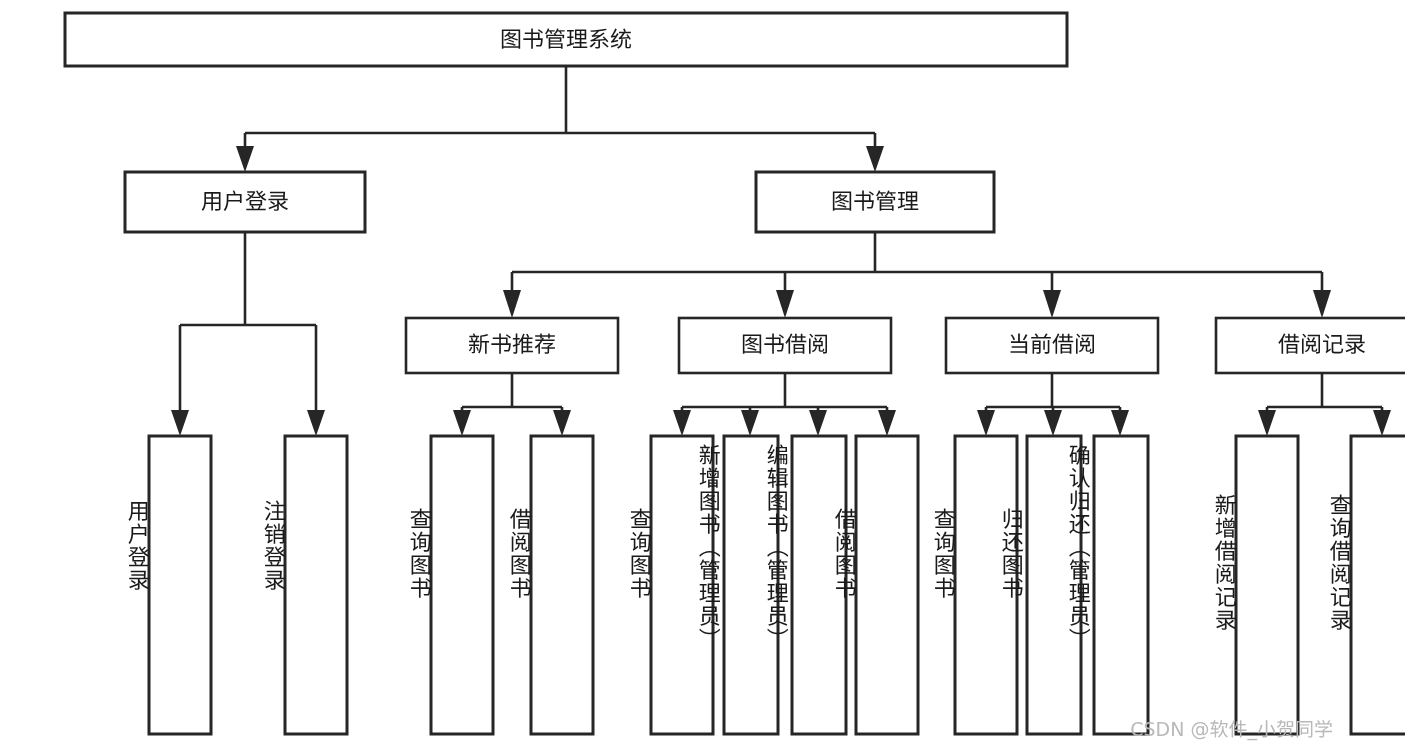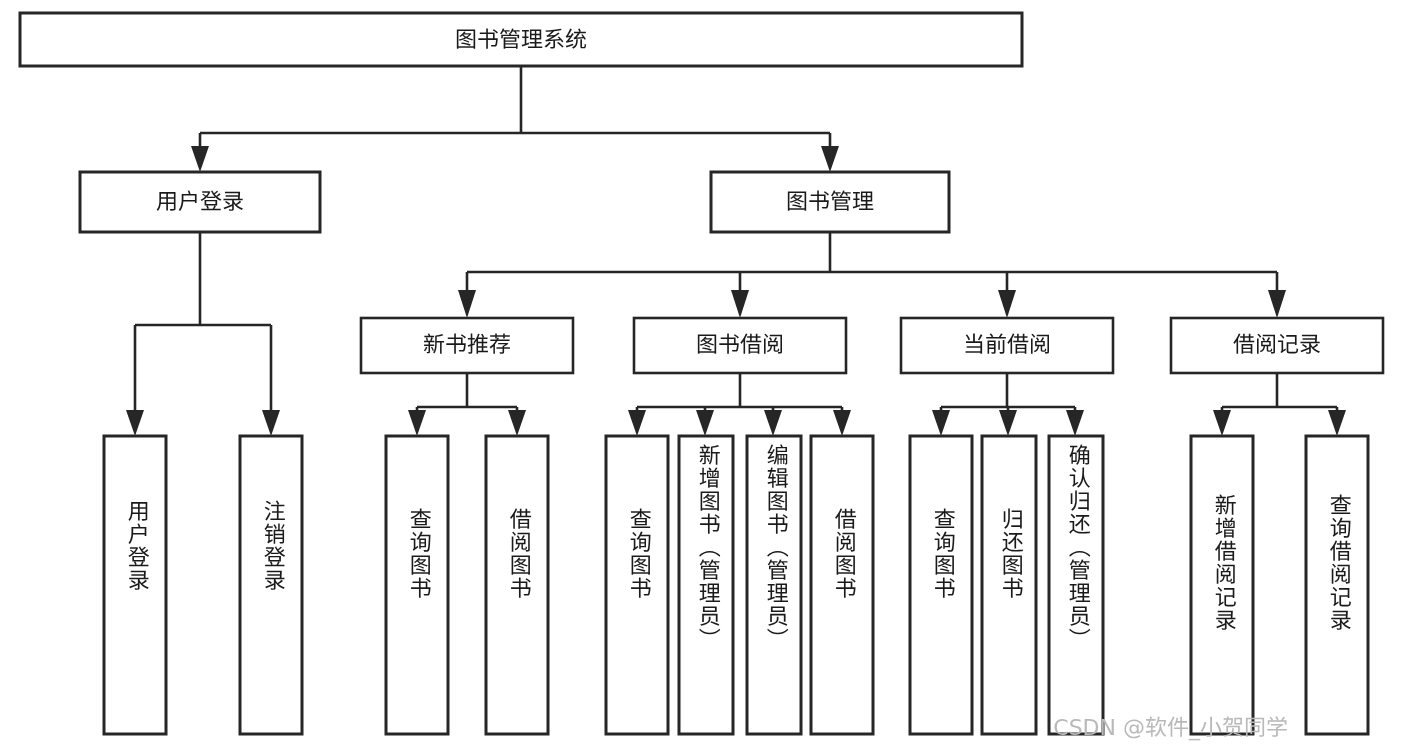--- a/index.html
+++ b/index.html
@@ -12,20 +12,21 @@
     width: 1405px;
     height: 747px;
     font-family: "DejaVu Sans", "Liberation Sans", sans-serif;
     overflow: hidden;
   }
   #diagram-root {
     position: relative;
     width: 1298px;
     height: 747px;
     background: #ffffff;
+    padding-left: 45px;
   }
   svg.diagram {
     display: block;
     width: 1405px;
     height: 747px;
   }
   .node-box {
     fill: #ffffff;
     stroke: #262626;
     stroke-width: 3;
@@ -62,21 +63,21 @@
     text-orientation: upright;
     letter-spacing: 1px;
     white-space: nowrap;
     pointer-events: none;
   }
   .watermark {
     position: absolute;
     right: 10px;
     bottom: 6px;
     font-family: "DejaVu Sans", "Liberation Sans", sans-serif;
-    font-size: 22px;
+    font-size: 19px;
     color: #b9b9b9;
     white-space: nowrap;
   }
 </style>
 </head>
 <body>
 
 <div id="diagram-root">
 
   <svg class="diagram" viewBox="0 0 1405 747" xmlns="http://www.w3.org/2000/svg">

